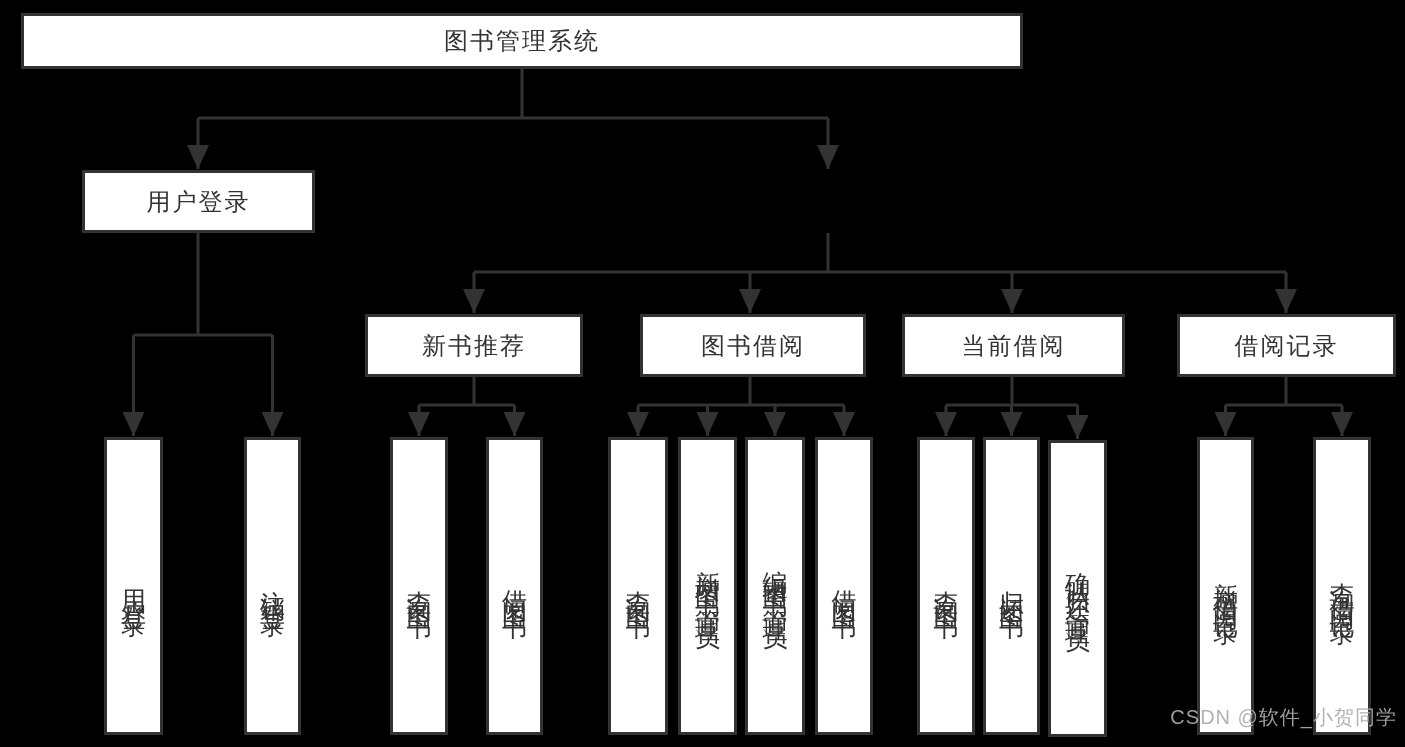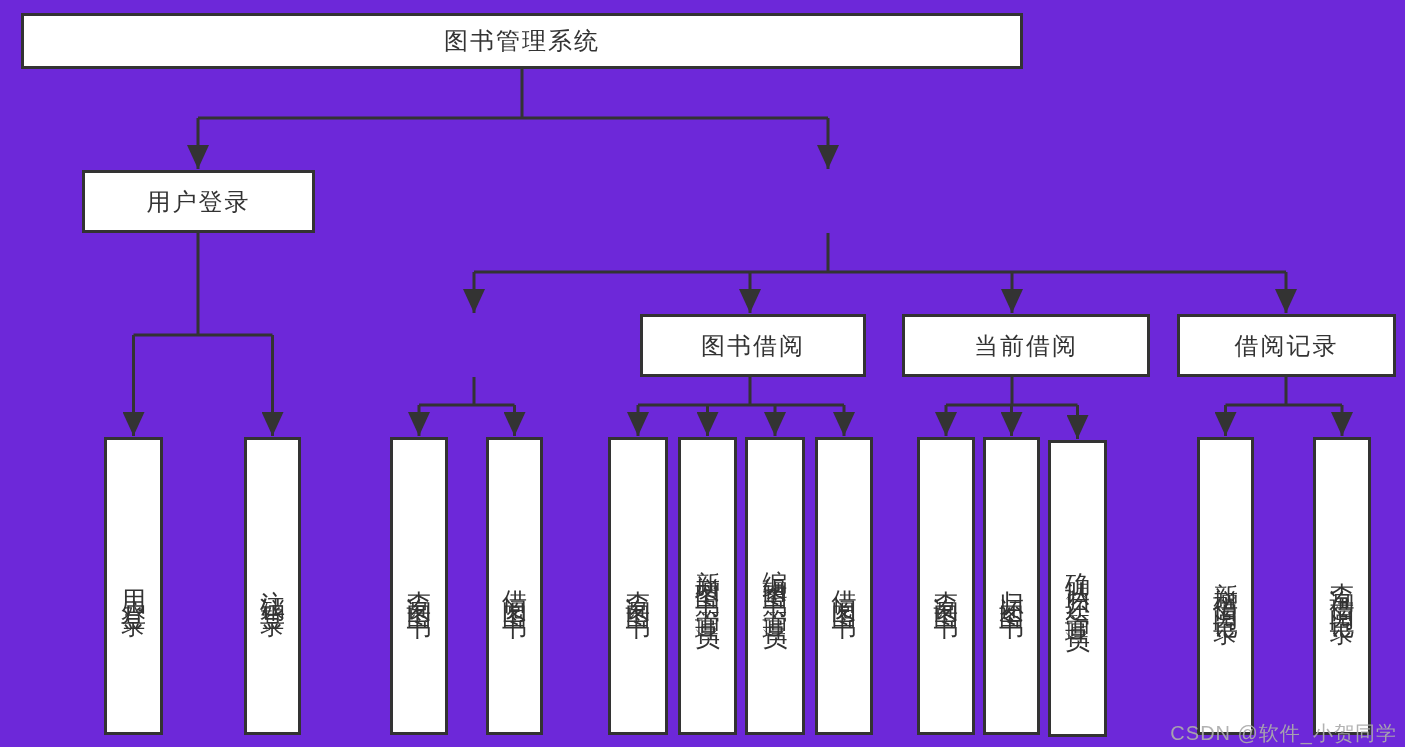--- a/index.html
+++ b/index.html
@@ -4,21 +4,21 @@
 <style>
   html, body {
     margin: 0;
     padding: 0;
     background: #ffffff;
   }
   #stage {
     position: relative;
     width: 1405px;
     height: 747px;
-    background: #6d28d9;
+    background: #000000;
     overflow: hidden;
     font-family: "Liberation Sans", sans-serif;
   }
   #connectors {
     position: absolute;
     left: 0;
     top: 0;
     width: 1405px;
     height: 747px;
     z-index: 1;
@@ -45,21 +45,21 @@
   .node.v {
     writing-mode: vertical-rl;
     text-orientation: mixed;
     font-size: 25px;
     letter-spacing: 8px;
     line-height: 1;
   }
   #watermark {
     position: absolute;
     right: 8px;
-    bottom: 0;
+    bottom: 16px;
     z-index: 5;
     font-size: 20px;
     letter-spacing: 1px;
     color: rgba(171, 171, 171, 0.92);
     white-space: nowrap;
   }
 </style>
 </head>
 <body>
 
@@ -119,22 +119,23 @@
         <line x1="1225.5" y1="405" x2="1225.5" y2="436" marker-end="url(#arw)"></line>
         <line x1="1342" y1="405" x2="1342" y2="436" marker-end="url(#arw)"></line>
       </g>
     </g>
   </svg>
 
   <div class="node h" style="left:21px; top:13px; width:1002px; height:56px;">图书管理系统</div>
 
   <div class="node h" style="left:82px; top:170px; width:233px; height:63px;">用户登录</div>
 
+  <div class="node h" style="left:365px; top:314px; width:218px; height:63px;">新书推荐</div>
   <div class="node h" style="left:640px; top:314px; width:226px; height:63px;">图书借阅</div>
-  <div class="node h" style="left:902px; top:314px; width:248px; height:63px;">当前借阅</div>
+  <div class="node h" style="left:902px; top:314px; width:223px; height:63px;">当前借阅</div>
   <div class="node h" style="left:1177px; top:314px; width:219px; height:63px;">借阅记录</div>
 
   <div class="node v" style="left:104px; top:437px; width:59px; height:298px;">用户登录</div>
   <div class="node v" style="left:244px; top:437px; width:57px; height:298px;">注销登录</div>
   <div class="node v" style="left:390px; top:437px; width:58px; height:298px;">查询图书</div>
   <div class="node v" style="left:486px; top:437px; width:57px; height:298px;">借阅图书</div>
   <div class="node v" style="left:608px; top:437px; width:60px; height:298px;">查询图书</div>
   <div class="node v" style="left:678px; top:437px; width:59px; height:298px;">新增图书（管理员）</div>
   <div class="node v" style="left:745px; top:437px; width:60px; height:298px;">编辑图书（管理员）</div>
   <div class="node v" style="left:815px; top:437px; width:58px; height:298px;">借阅图书</div>

